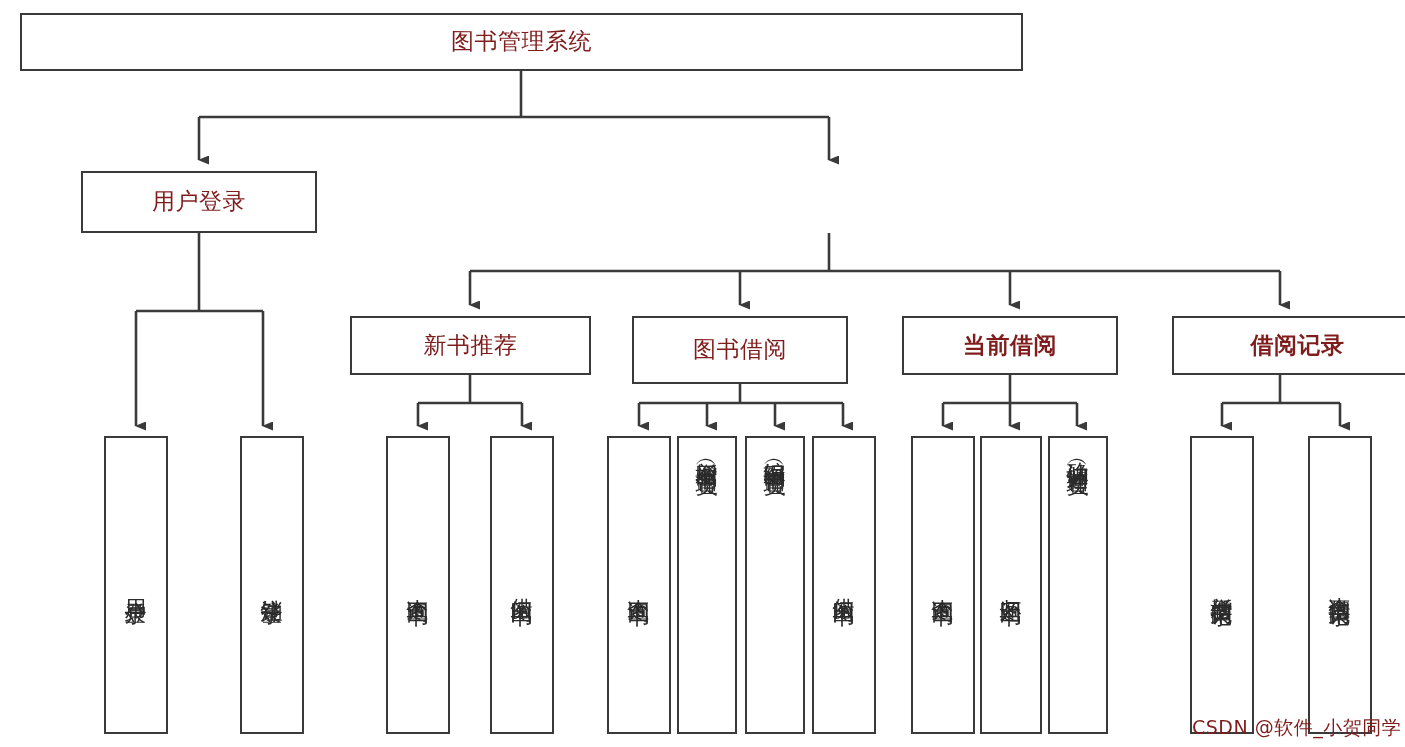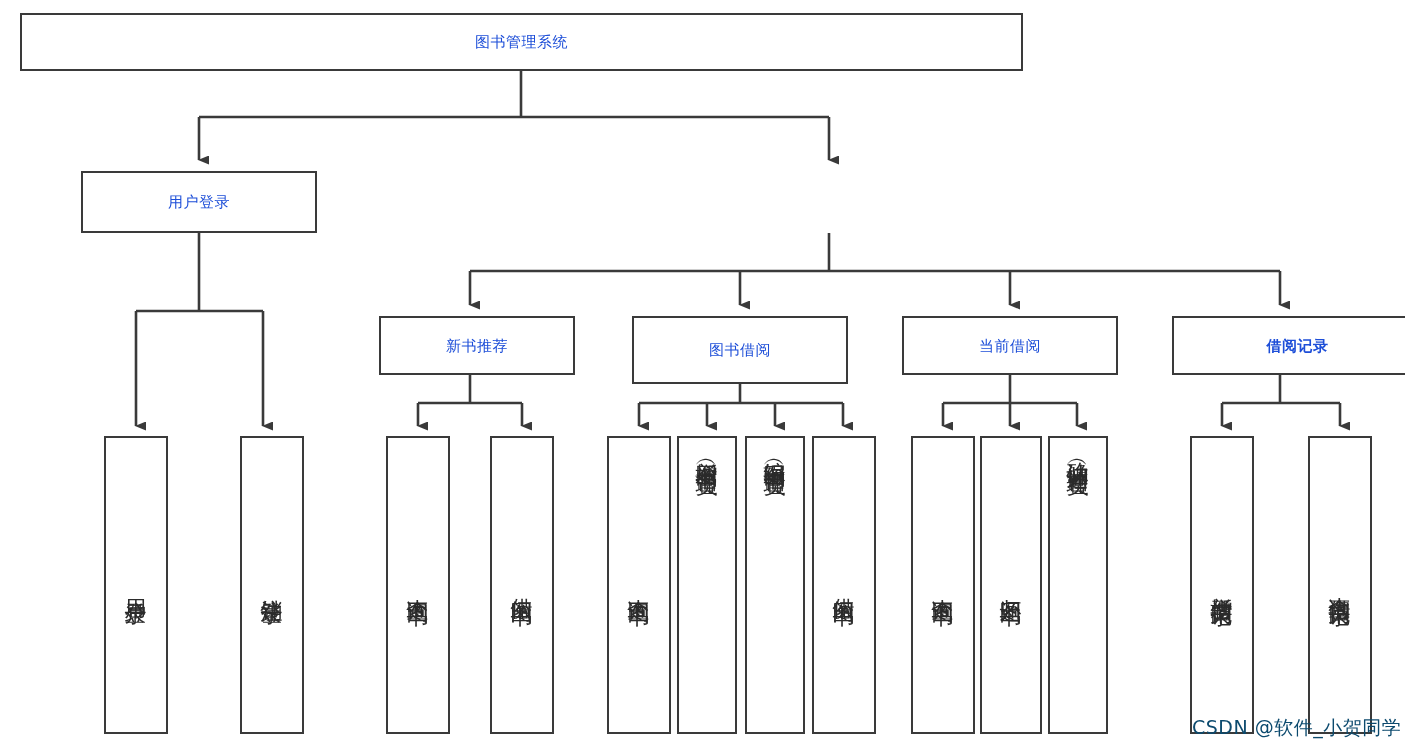--- a/index.html
+++ b/index.html
@@ -29,22 +29,22 @@
     position: absolute;
     box-sizing: border-box;
     background: #ffffff;
     border: 2px solid #3a3a3a;
     display: flex;
     align-items: center;
     justify-content: center;
     overflow: hidden;
   }
   .node-label-h {
-    font-size: 15px;
-    color: #1d4ed8;
+    font-size: 23px;
+    color: #7f1d1d;
     line-height: 1.2;
     letter-spacing: 0.5px;
     white-space: nowrap;
   }
   .node-label-v {
     font-size: 22px;
     color: #2b2b2b;
     writing-mode: vertical-rl;
     text-orientation: upright;
     line-height: 1.32;
@@ -57,21 +57,21 @@
     justify-content: center;
     padding-top: 6px;
   }
   .leaf-box.centered {
     align-items: center;
     padding-top: 0;
   }
   .watermark {
     position: absolute;
     font-size: 19px;
-    color: #0c4a6e;
+    color: #7f1d1d;
     white-space: nowrap;
     letter-spacing: 0.5px;
     pointer-events: none;
   }
 </style>
 </head>
 <body>
 
 <div id="diagram-root">
 
@@ -130,29 +130,29 @@
 
   <div class="node-box" style="left:20px; top:13px; width:1003px; height:58px;">
     <span class="node-label-h">图书管理系统</span>
   </div>
 
   <div class="node-box" style="left:81px; top:171px; width:236px; height:62px;">
     <span class="node-label-h">用户登录</span>
   </div>
 
 
-  <div class="node-box" style="left:379px; top:316px; width:196px; height:59px;">
+  <div class="node-box" style="left:350px; top:316px; width:241px; height:59px;">
     <span class="node-label-h">新书推荐</span>
   </div>
 
   <div class="node-box" style="left:632px; top:316px; width:216px; height:68px;">
     <span class="node-label-h">图书借阅</span>
   </div>
 
-  <div class="node-box" style="left:902px; top:316px; width:216px; height:59px;">
+  <div class="node-box" style="left:902px; top:316px; width:216px; height:59px;font-weight:bold;">
     <span class="node-label-h">当前借阅</span>
   </div>
 
   <div class="node-box" style="left:1172px; top:316px; width:251px; height:59px;font-weight:bold;">
     <span class="node-label-h">借阅记录</span>
   </div>
 
   <div class="node-box leaf-box centered" style="left:104px; top:436px; width:64px; height:298px;">
     <span class="node-label-v">用户登录</span>
   </div>

